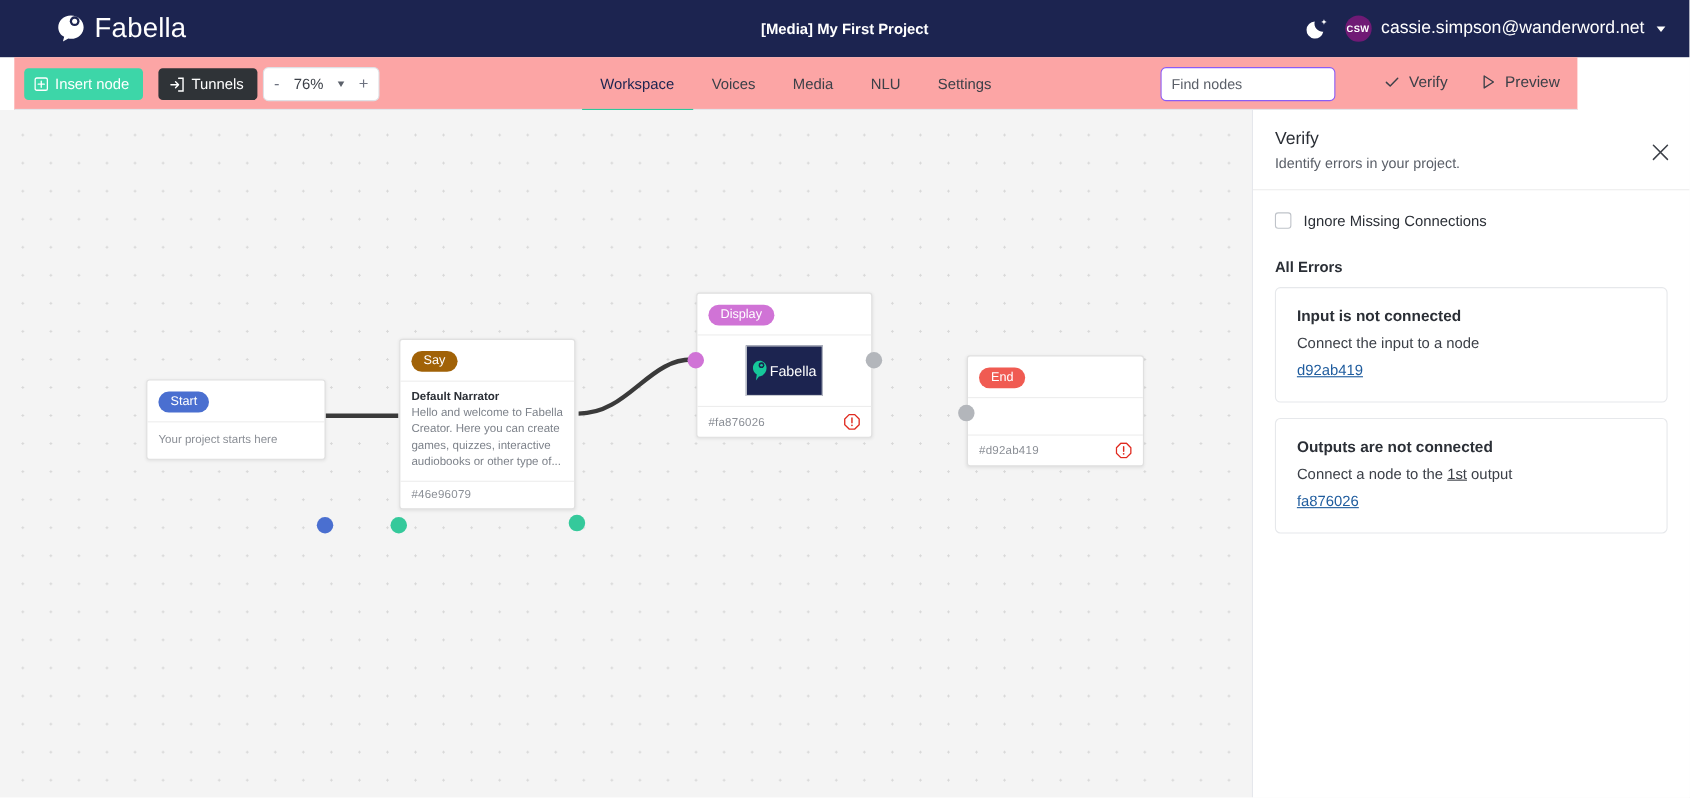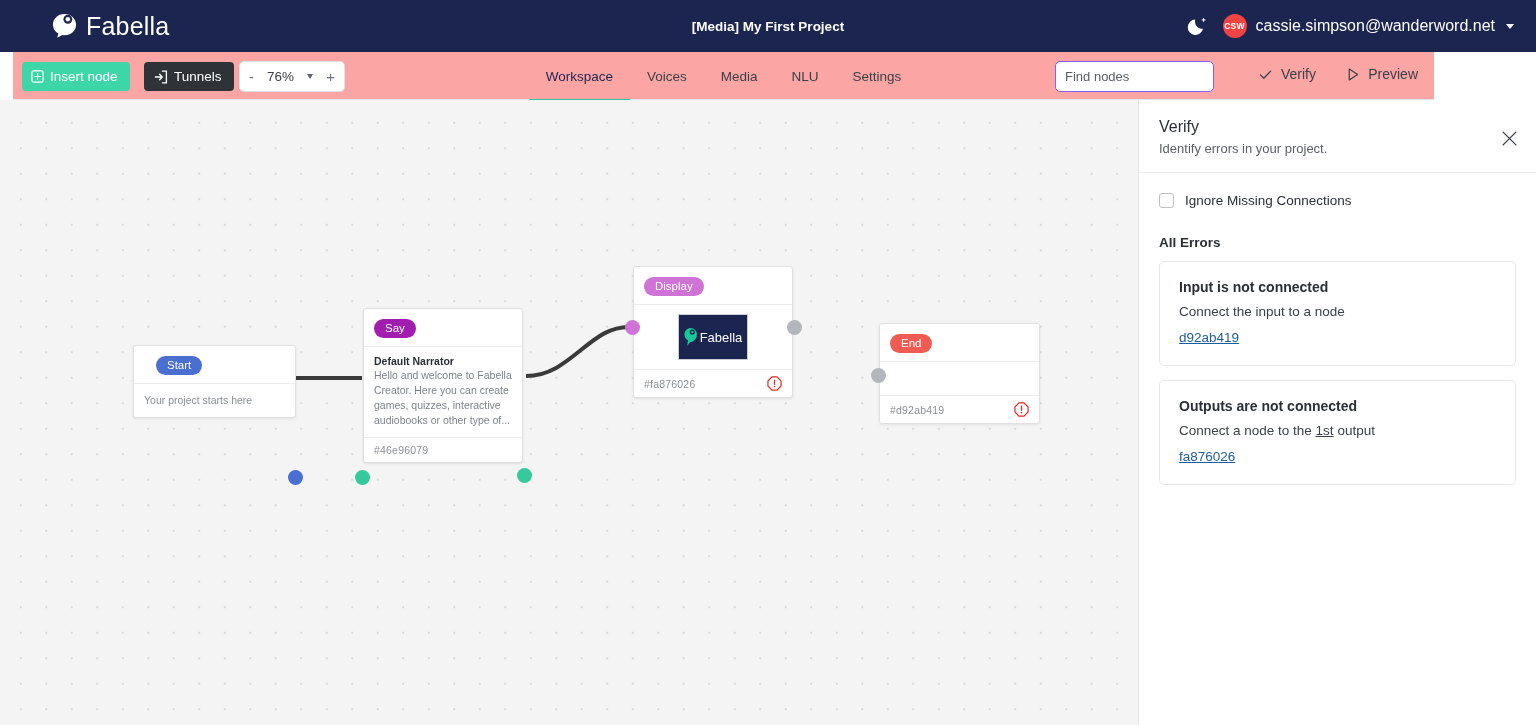--- a/index.html
+++ b/index.html
@@ -39,21 +39,21 @@
     white-space: nowrap;
   }
   .topbar-right {
     position: absolute; right: 22px; top: 0; height: 52px;
     display: flex; align-items: center; gap: 14px;
   }
   .moon-btn { width: 22px; height: 22px; cursor: pointer; display:block; }
   .user-chip { display: flex; align-items: center; gap: 9px; cursor: pointer; }
   .avatar {
     width: 24px; height: 24px; border-radius: 50%;
-    background: #ef4444; color: #fff; font-size: 8.5px; font-weight: bold;
+    background: #701a75; color: #fff; font-size: 8.5px; font-weight: bold;
     display: flex; align-items: center; justify-content: center;
     letter-spacing: .3px;
   }
   .user-email { color: #ffffff; font-size: 16px; white-space: nowrap; }
   .caret-down {
     width: 0; height: 0; border-left: 4px solid transparent;
     border-right: 4px solid transparent; border-top: 5px solid #ffffff;
     margin-left: 2px;
   }
 
@@ -138,22 +138,22 @@
   .node {
     position: absolute; background: #ffffff;
     border: 1px solid #e0e0e0; border-radius: 3px;
     box-shadow: 0 1px 3px rgba(0,0,0,.08);
   }
   .node-head { padding: 9px 10px 8px 10px; }
   .badge {
     display: inline-block; border-radius: 11px; padding: 3px 11px;
     color: #ffffff; font-size: 11.5px; line-height: 1.15;
   }
-  .badge-start   { background: #4a6fd0; margin-left: 12px; }
-  .badge-say     { background: #a21caf; }
+  .badge-start   { background: #4a6fd0; }
+  .badge-say     { background: #a16207; }
   .badge-display { background: #d073d6; }
   .badge-end     { background: #f05b52; }
   .node-body { border-top: 1px solid #ededed; padding: 8px 10px 9px 10px; }
   .node-foot {
     border-top: 1px solid #ededed; padding: 6px 10px;
     display: flex; align-items: center; justify-content: space-between;
   }
   .node-id { font-size: 10.5px; color: #8b8f96; letter-spacing: .2px; }
   .hint { font-size: 10.5px; color: #8b8f96; }
   .speaker { font-size: 10.5px; color: #2b2f36; font-weight: bold; margin-bottom: 1px; }

